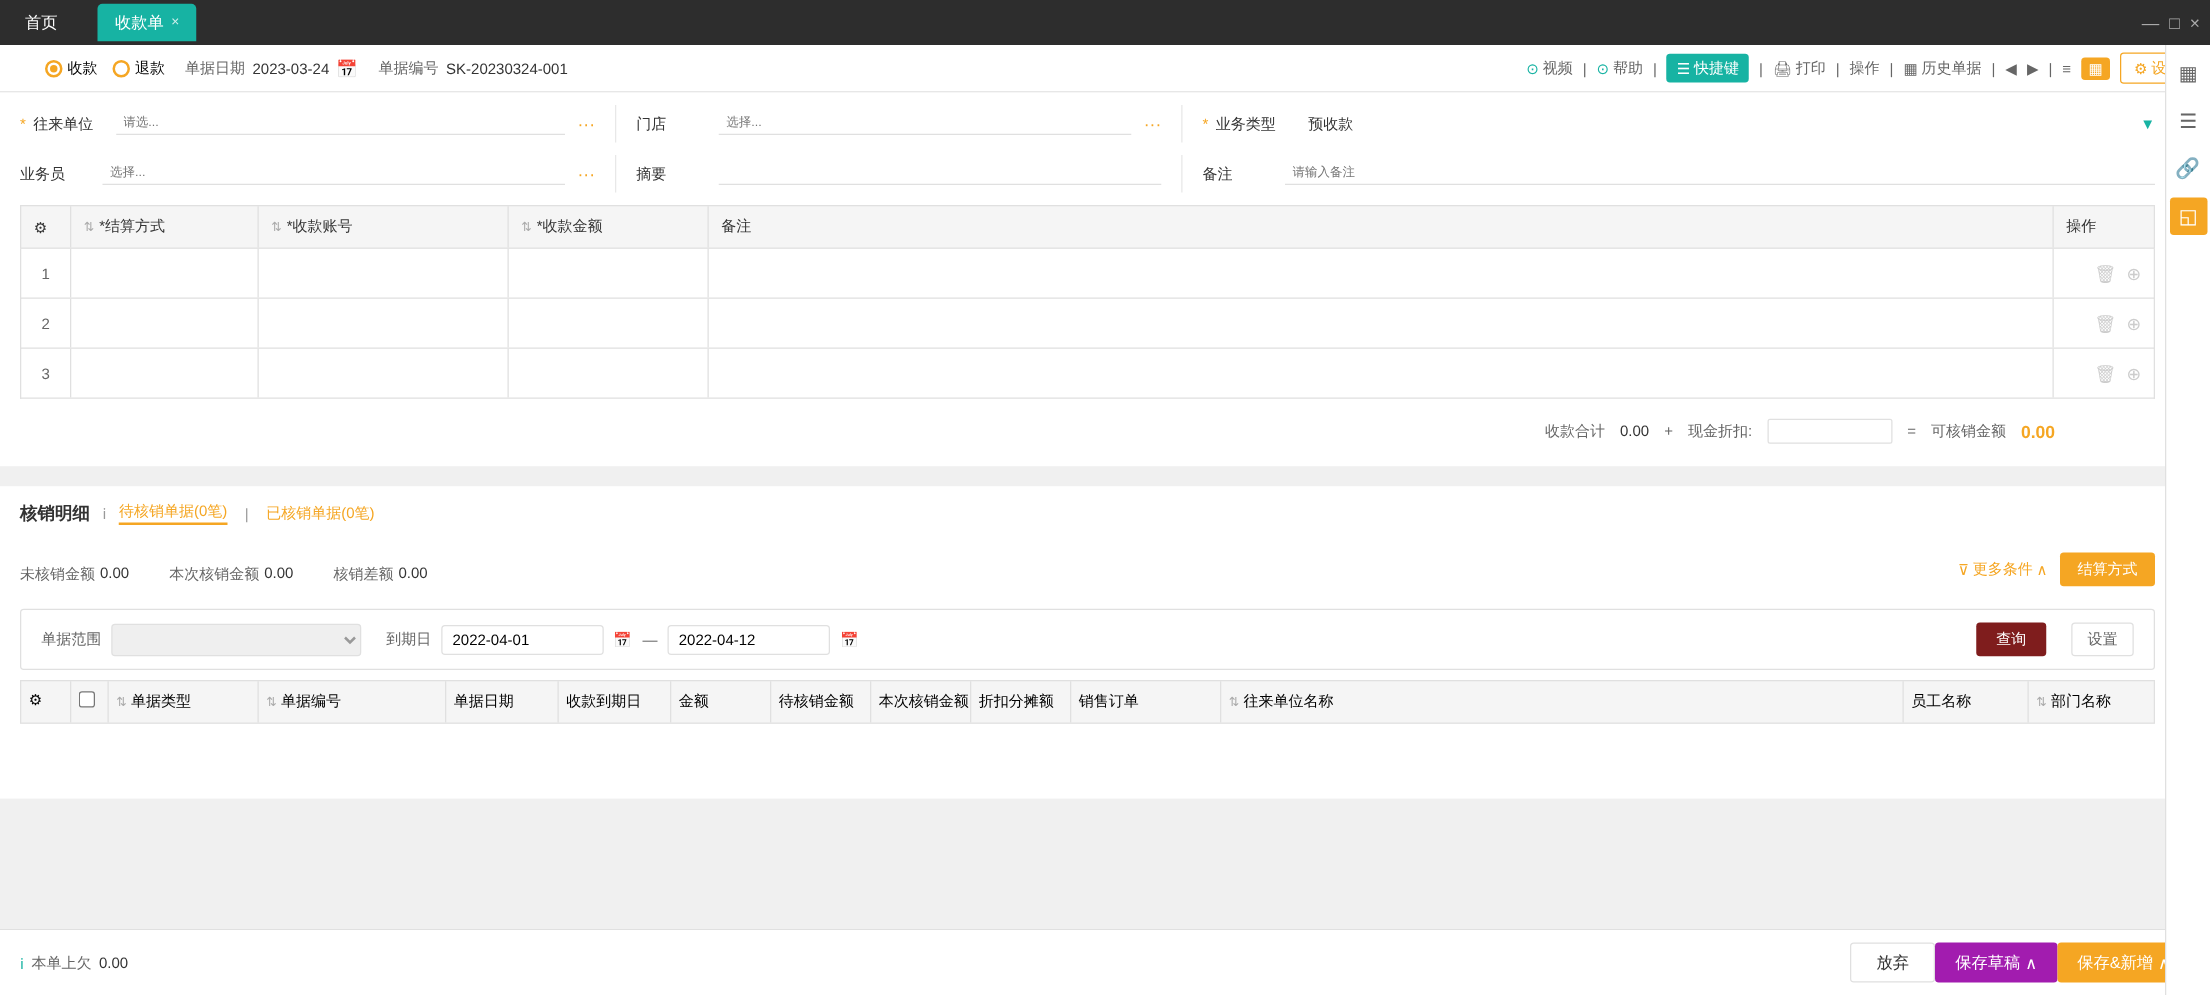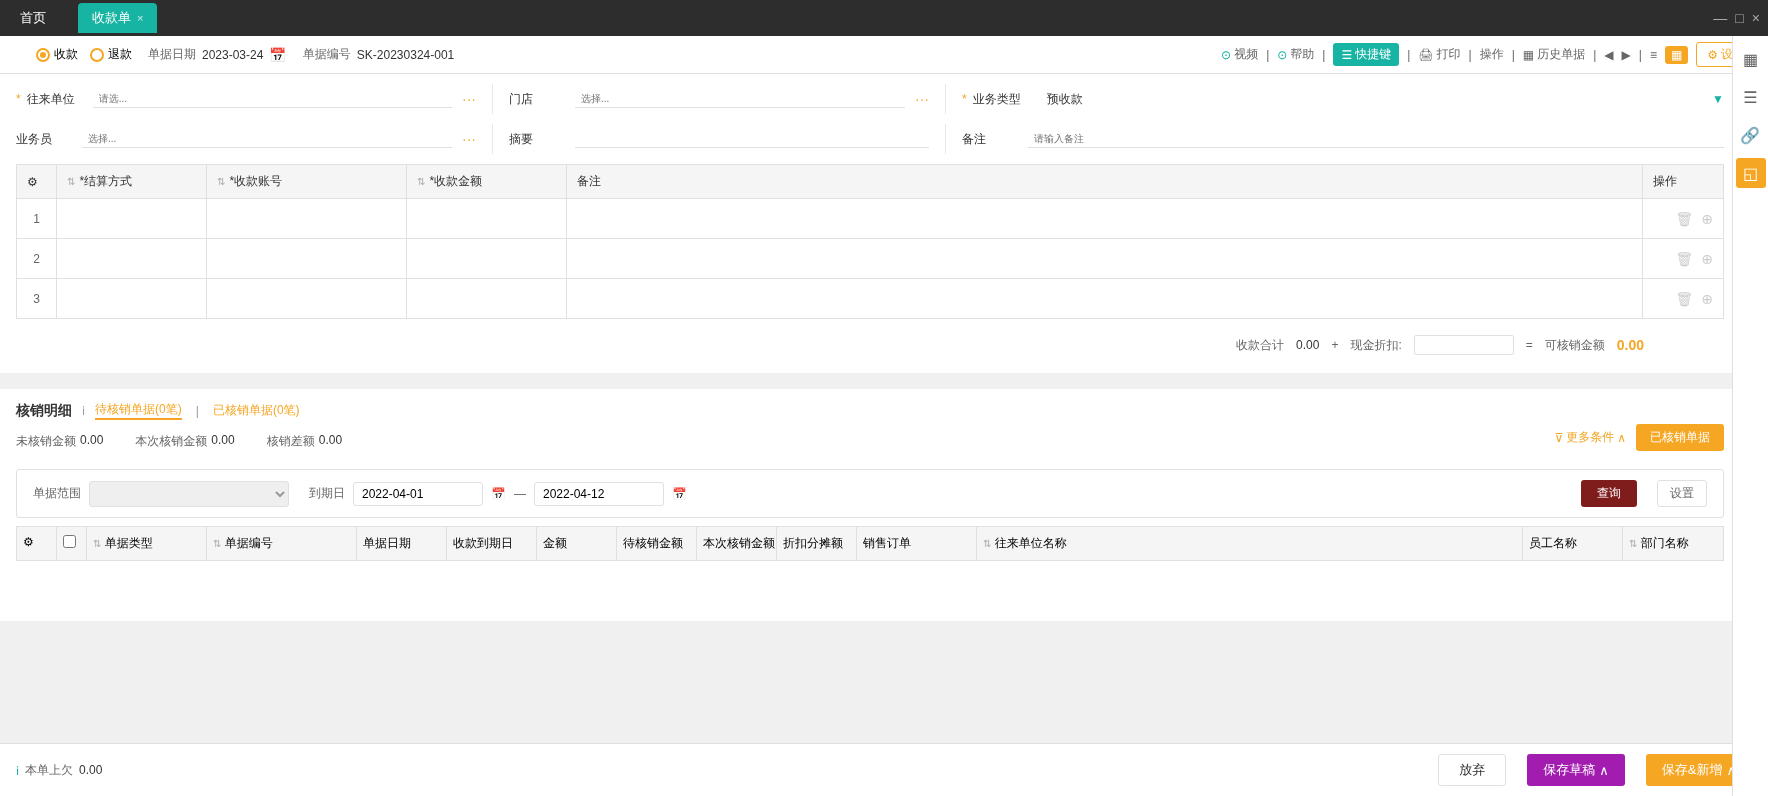--- a/index.html
+++ b/index.html
@@ -96,21 +96,21 @@
     }
     .summary-value { color: #333; }
     .summary-highlight { color: #f5a623; font-weight: 600; font-size: 14px; }
     .summary-input {
       border: 1px solid #e0e0e0; padding: 2px 6px; width: 100px;
       border-radius: 2px; text-align: right; outline: none; font-size: 12px;
     }
 
     
     .verify-section { background: #fff; padding: 12px 16px; }
-    .verify-title { display: flex; align-items: center; gap: 10px; margin-bottom: 4px; }
+    .verify-title { display: flex; align-items: center; gap: 10px; margin-bottom: 22px; }
     .verify-title-text { font-size: 14px; font-weight: 600; color: #333; }
     .verify-title-icon { color: #999; cursor: pointer; }
     .verify-tab { color: #f5a623; cursor: pointer; font-size: 12px; }
     .verify-tab.active { border-bottom: 2px solid #f5a623; }
     .verify-stats { display: flex; align-items: center; gap: 32px; margin-bottom: 10px; font-size: 12px; color: #666; }
     .verify-stat { display: flex; gap: 4px; }
     .stat-value { color: #333; }
 
     
     .filter-row {
@@ -155,21 +155,21 @@
     .bth:last-child { border-right: none; }
 
     
     .bottom-bar {
       position: fixed; bottom: 0; left: 0; right: 0;
       background: #fff; border-top: 1px solid #e0e0e0;
       padding: 10px 16px; display: flex; align-items: center; justify-content: space-between;
     }
     .bottom-info { display: flex; align-items: center; gap: 6px; color: #666; }
     .bottom-info-icon { color: #17b3a3; }
-    .bottom-btns { display: flex; gap: 21px; margin-left: 28px; }
+    .bottom-btns { display: flex; gap: 0; margin-left: 28px; }
     .btn-abandon {
       background: #fff; border: 1px solid #e0e0e0; color: #333;
       padding: 6px 20px; border-radius: 3px; cursor: pointer; font-size: 13px;
     }
     .btn-save-draft {
       background: #a21caf; color: #fff; border: none;
       padding: 6px 16px; border-radius: 3px; cursor: pointer; font-size: 13px;
       display: flex; align-items: center; gap: 4px;
     }
     .btn-save-new {
@@ -421,21 +421,21 @@
       <span>核销差额</span>
       <span class="stat-value">0.00</span>
     </div>
 
     <div class="filter-row" style="margin-left:auto; display:flex; gap:10px; align-items:center;">
       <span class="filter-link">
         <span>⊽</span>
         <span>更多条件</span>
         <span>∧</span>
       </span>
-      <button class="auto-verify-btn">已核销单据</button>
+      <button class="auto-verify-btn">结算方式</button>
     </div>
   </div>
 
   <div class="search-row">
     <div class="search-field">
       <span class="search-label">单据范围</span>
       <select style="border:1px solid #e0e0e0; padding:4px 8px; border-radius:3px; font-size:12px; width:200px; outline:none; color:#999;">
         <option value=""></option>
       </select>
     </div>

